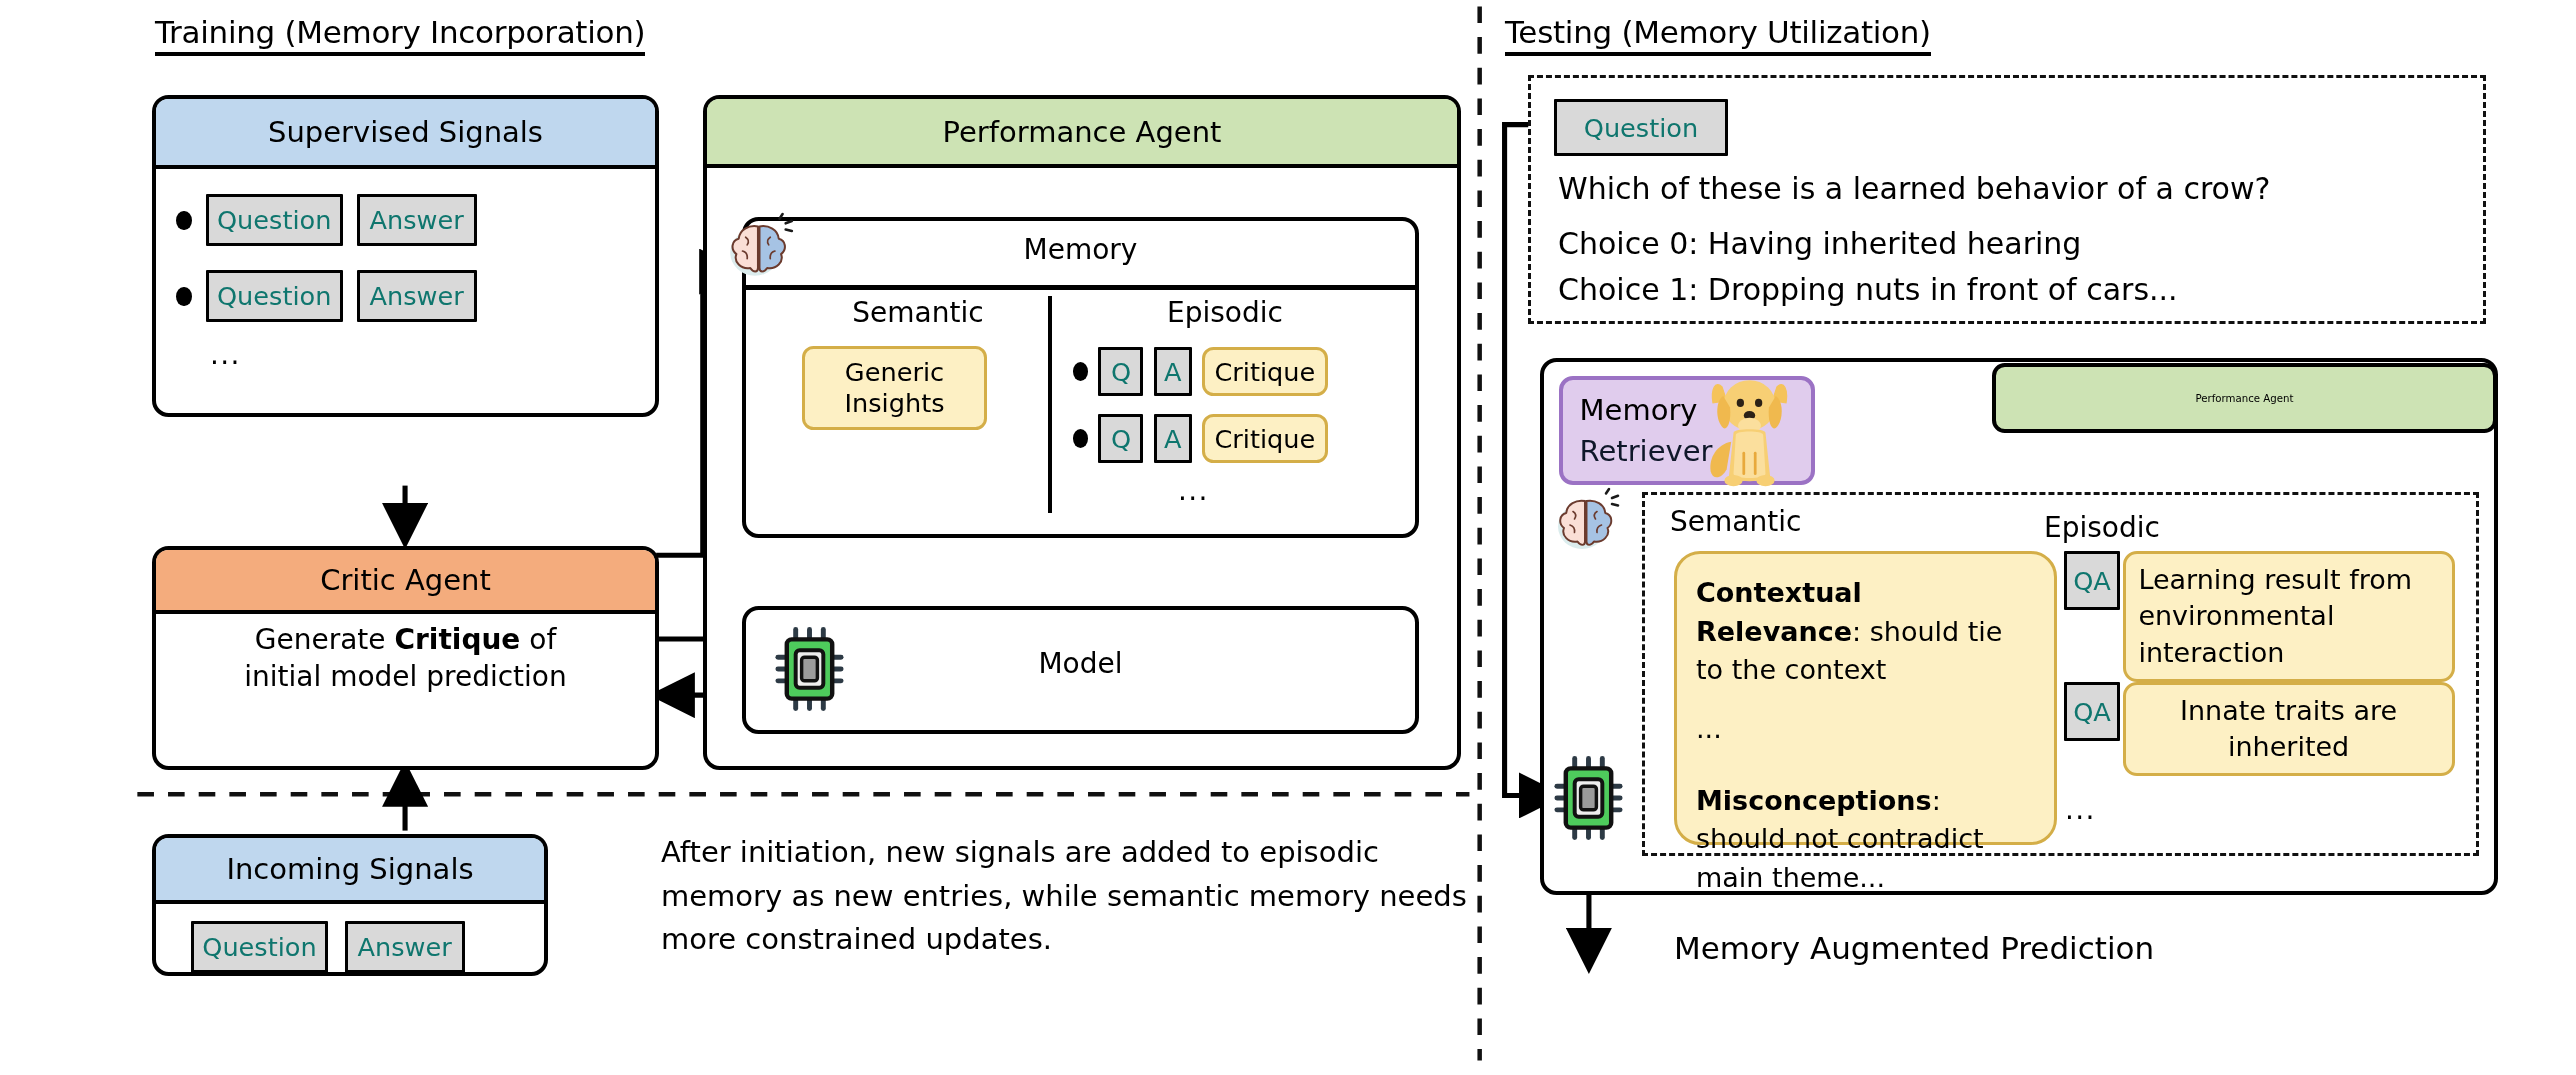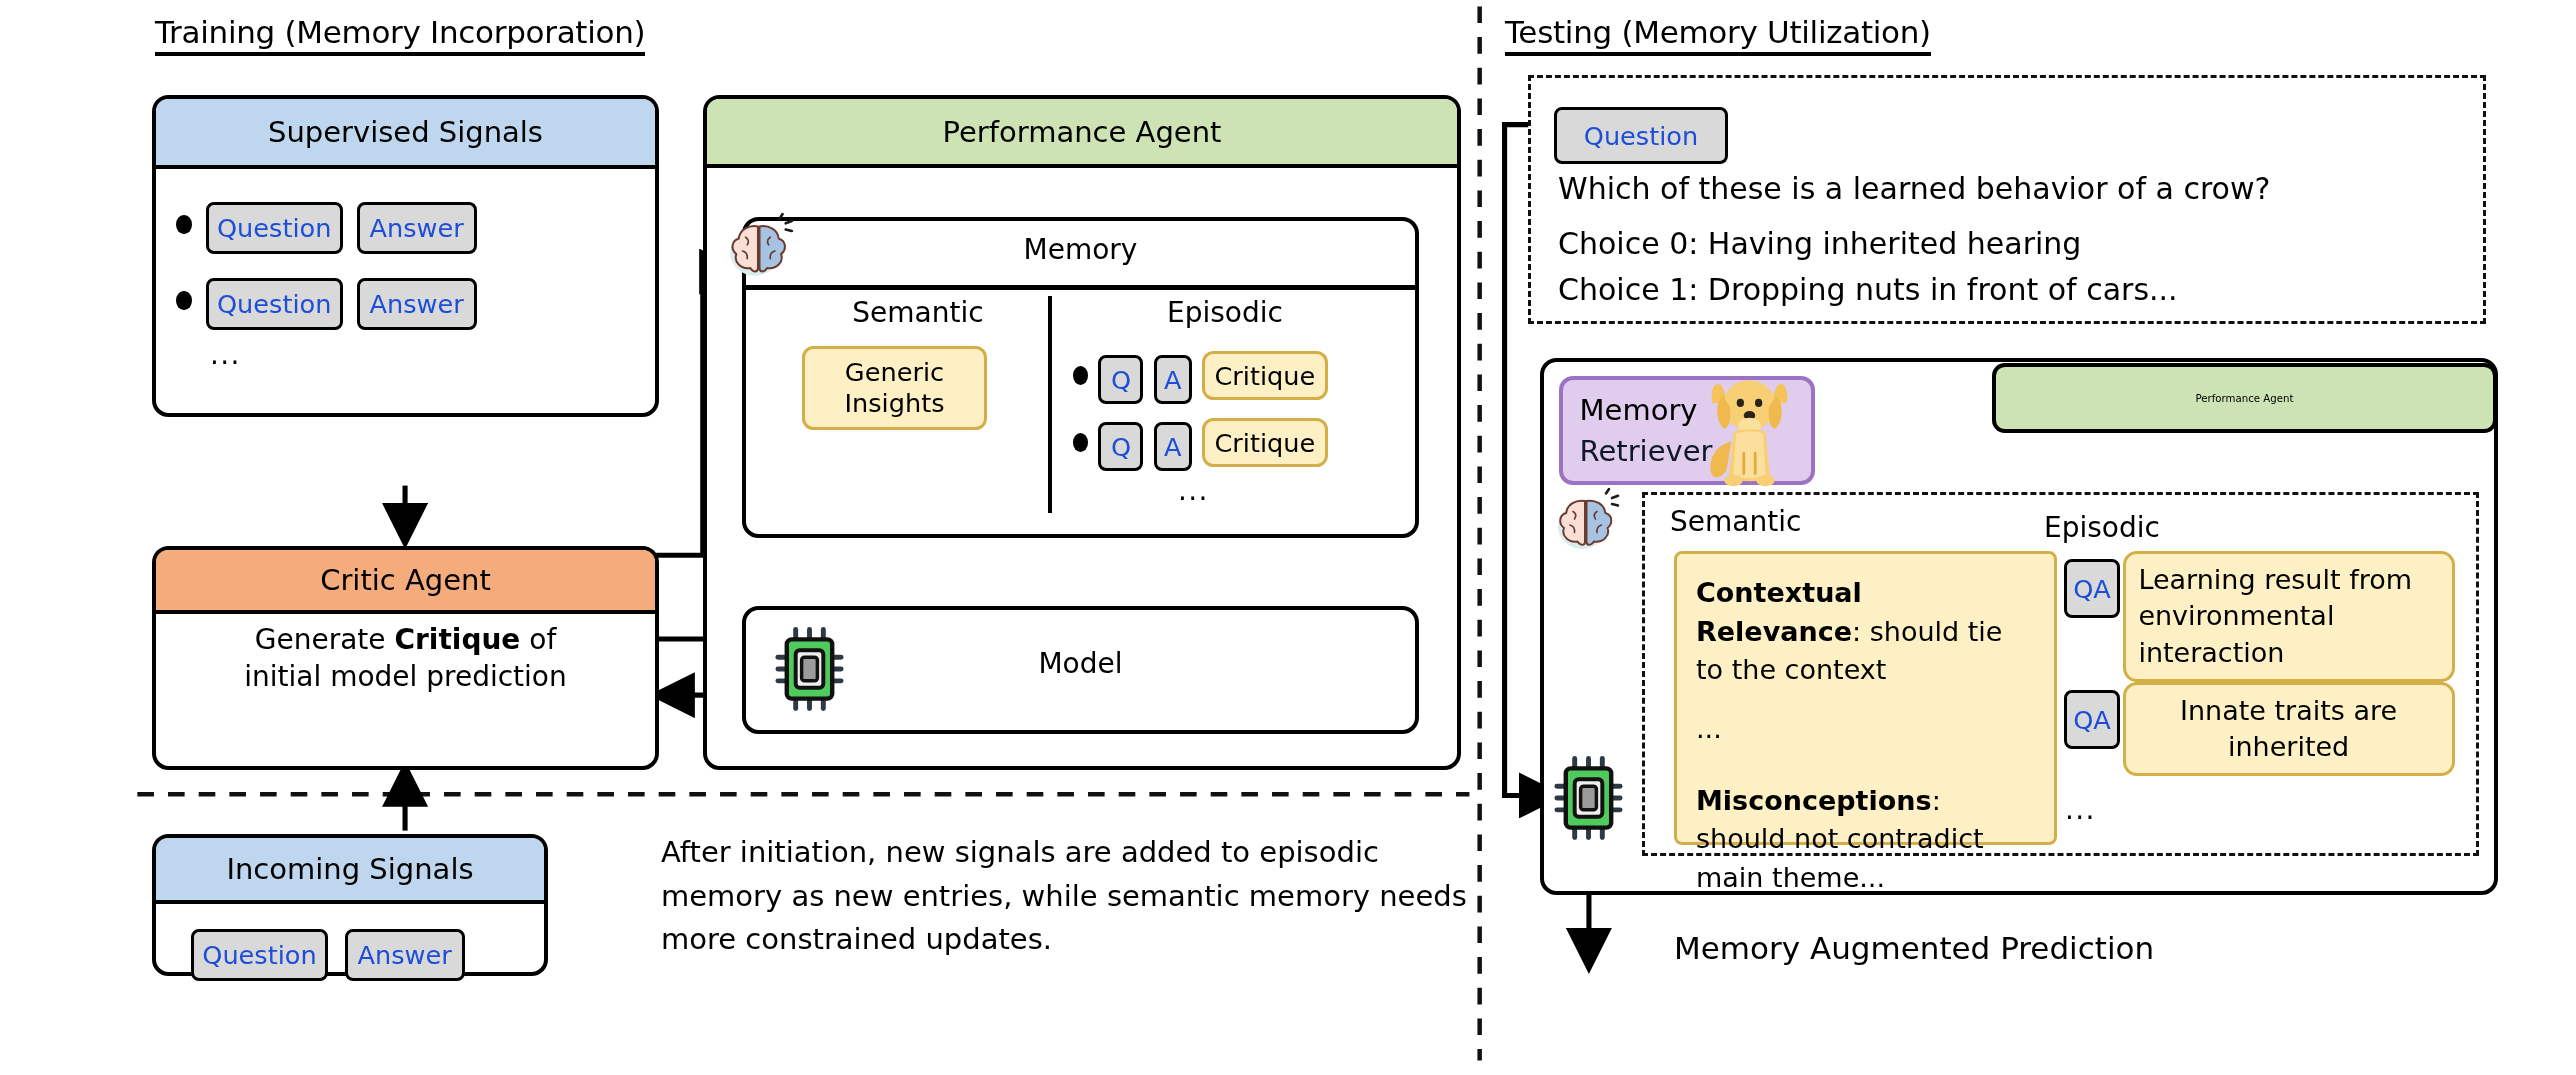--- a/index.html
+++ b/index.html
@@ -35,24 +35,24 @@
     display: flex; align-items: center; justify-content: center;
     font-size: 29px; color: #000; white-space: nowrap;
   }
   .hdr-blue  { background: #bfd7ee; }
   .hdr-green { background: #cde3b4; }
   .hdr-orange{ background: #f4ac7d; }
 
   
   .chip {
     border: 3.8px solid #000;
-    border-radius: 8px;
+    border-radius: 1px;
     background: #d9d9d9;
     display: flex; align-items: center; justify-content: center;
-    font-size: 25.6px; color: #1d4ed8; white-space: nowrap; margin-top: 8px;
+    font-size: 25.6px; color: #0f766e; white-space: nowrap;
   }
   .chip-yellow {
     border: 3.8px solid #d4ae48;
     border-radius: 11.5px;
     background: #fdf0c4;
     display: flex; align-items: center; justify-content: center;
     font-size: 25.6px; color: #000;
   }
   .bullet {
     width: 15.3px; height: 19px; border-radius: 50%;
@@ -295,21 +295,21 @@
       <line x1="84" y1="16" x2="92" y2="13" stroke="#1a1a1a" stroke-width="3.4" stroke-linecap="round"></line>
       <line x1="84" y1="24" x2="92" y2="26" stroke="#1a1a1a" stroke-width="3.4" stroke-linecap="round"></line>
     </svg>
   </div>
 
   <div class="abs dashed-box" style="left:1642px; top:492px; width:837px; height:364px;"></div>
 
   <div class="abs lbl" style="left:1670px; top:505px;">Semantic</div>
   <div class="abs lbl" style="left:2044px; top:511px;">Episodic</div>
 
-  <div class="abs" style="left:1674px; top:551px; width:383px; height:294px; background:#fdf0c4; border:3.8px solid #d4ae48; border-radius:8px; padding:20.4px 19px;">
+  <div class="abs" style="left:1674px; top:551px; width:383px; height:294px; background:#fdf0c4; border:3.8px solid #d4ae48; border-radius:26px; padding:20.4px 19px;">
     <div class="txt" style="font-size:27px; line-height:1.42;">
       <span class="b">Contextual Relevance</span><span>: should tie to the context</span>
     </div>
     <div class="txt" style="font-size:27px; margin-top:22px;">...</div>
     <div class="txt" style="font-size:27px; line-height:1.42; margin-top:35px;">
       <span class="b">Misconceptions</span><span>: should not contradict main theme...</span>
     </div>
   </div>
 
   <div class="abs" style="left:2064px; top:551px; display:flex; align-items:flex-start; gap:2.6px;">

